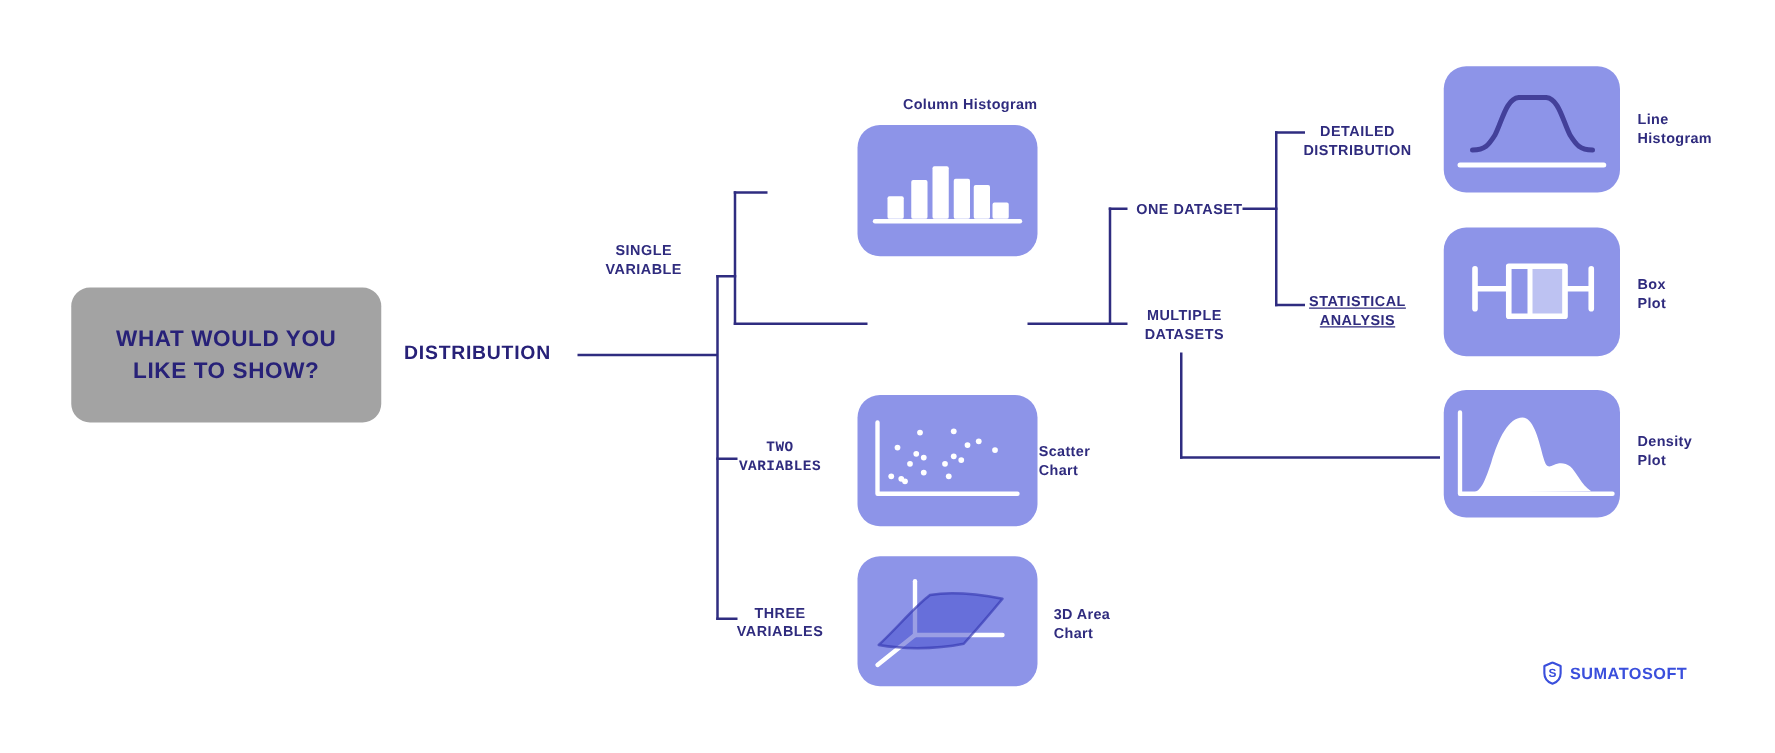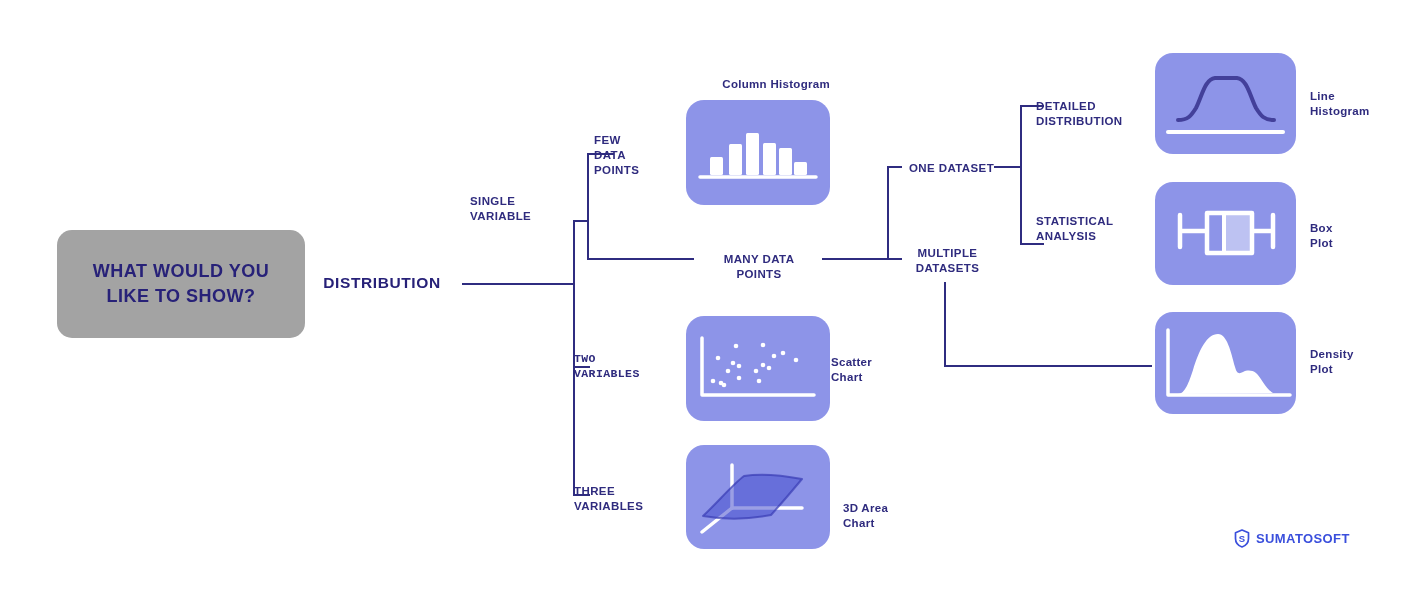--- a/index.html
+++ b/index.html
@@ -5,21 +5,21 @@
   html,body{margin:0;padding:0;background:#fff;}
   #canvas{
     position:relative;width:1420px;height:602px;background:#ffffff;overflow:hidden;
     font-family:"Liberation Sans", sans-serif;
   }
   .line{position:absolute;background:#2f2c80;}
   .lbl{
     position:absolute;color:#2f2b7e;font-weight:bold;font-size:11.5px;
     letter-spacing:.4px;line-height:1.3;white-space:pre-line;
   }
-  .lbl.r{text-align:left;}
+  .lbl.r{text-align:center;}
   .lbl.c{text-align:center;}
   .card{
     position:absolute;background:#8d94e8;border-radius:18px;
   }
   .card svg{display:block;width:100%;height:100%;}
   #question-box{
     position:absolute;left:57px;top:230px;width:248px;height:108px;
     background:#a3a3a3;border-radius:15px;display:flex;align-items:center;justify-content:center;
   }
   #question-box .q{
@@ -66,40 +66,36 @@
   <div class="line" style="left:1020px;top:105px;width:2px;height:140px;"></div>
   <div class="line" style="left:1020px;top:105px;width:24px;height:2px;"></div>
   <div class="line" style="left:1020px;top:243px;width:24px;height:2px;"></div>
   <div class="line" style="left:944px;top:282px;width:2px;height:85px;"></div>
   <div class="line" style="left:944px;top:365px;width:208px;height:2px;"></div>
   <div class="line" style="left:573px;top:366px;width:17px;height:2px;"></div>
   <div class="line" style="left:573px;top:494px;width:17px;height:2px;"></div>
 
   <div class="lbl r" style="left:470px;top:194px;width:90px;">SINGLE
 VARIABLE</div>
-  <div class="lbl r" style="left:594px;top:133px;width:80px;">FEW
-DATA
-POINTS</div>
-  <div class="lbl c" style="left:700px;top:252px;width:118px;">MANY DATA POINTS</div>
   <div class="lbl r" style="left:574px;top:352px;width:100px;font-family:Liberation Mono, monospace;">TWO
 VARIABLES</div>
   <div class="lbl r" style="left:574px;top:484px;width:100px;">THREE
 VARIABLES</div>
   <div class="lbl" style="left:909px;top:161px;width:95px;">ONE DATASET</div>
   <div class="lbl c" style="left:905px;top:246px;width:85px;">MULTIPLE
 DATASETS</div>
   <div class="lbl r" style="left:1036px;top:99px;width:100px;">DETAILED
 DISTRIBUTION</div>
-  <div class="lbl r" style="left:1036px;top:214px;width:100px;">STATISTICAL
+  <div class="lbl r" style="left:1036px;top:235px;width:100px;text-decoration:underline;">STATISTICAL
 ANALYSIS</div>
 
   <div class="chart-name c" style="left:686px;top:77px;width:144px;text-align:right;">Column Histogram</div>
   <div class="chart-name" style="left:795px;top:355px;margin-left:36px;">Scatter
 Chart</div>
-  <div class="chart-name" style="left:843px;top:501px;">3D Area
+  <div class="chart-name" style="left:843px;top:485px;">3D Area
 Chart</div>
   <div class="chart-name" style="left:1310px;top:89px;">Line
 Histogram</div>
   <div class="chart-name" style="left:1310px;top:221px;">Box
 Plot</div>
   <div class="chart-name" style="left:1310px;top:347px;">Density
 Plot</div>
 
   <div class="card" style="left:686px;top:100px;width:144px;height:105px;">
     <svg viewBox="0 0 144 105">

